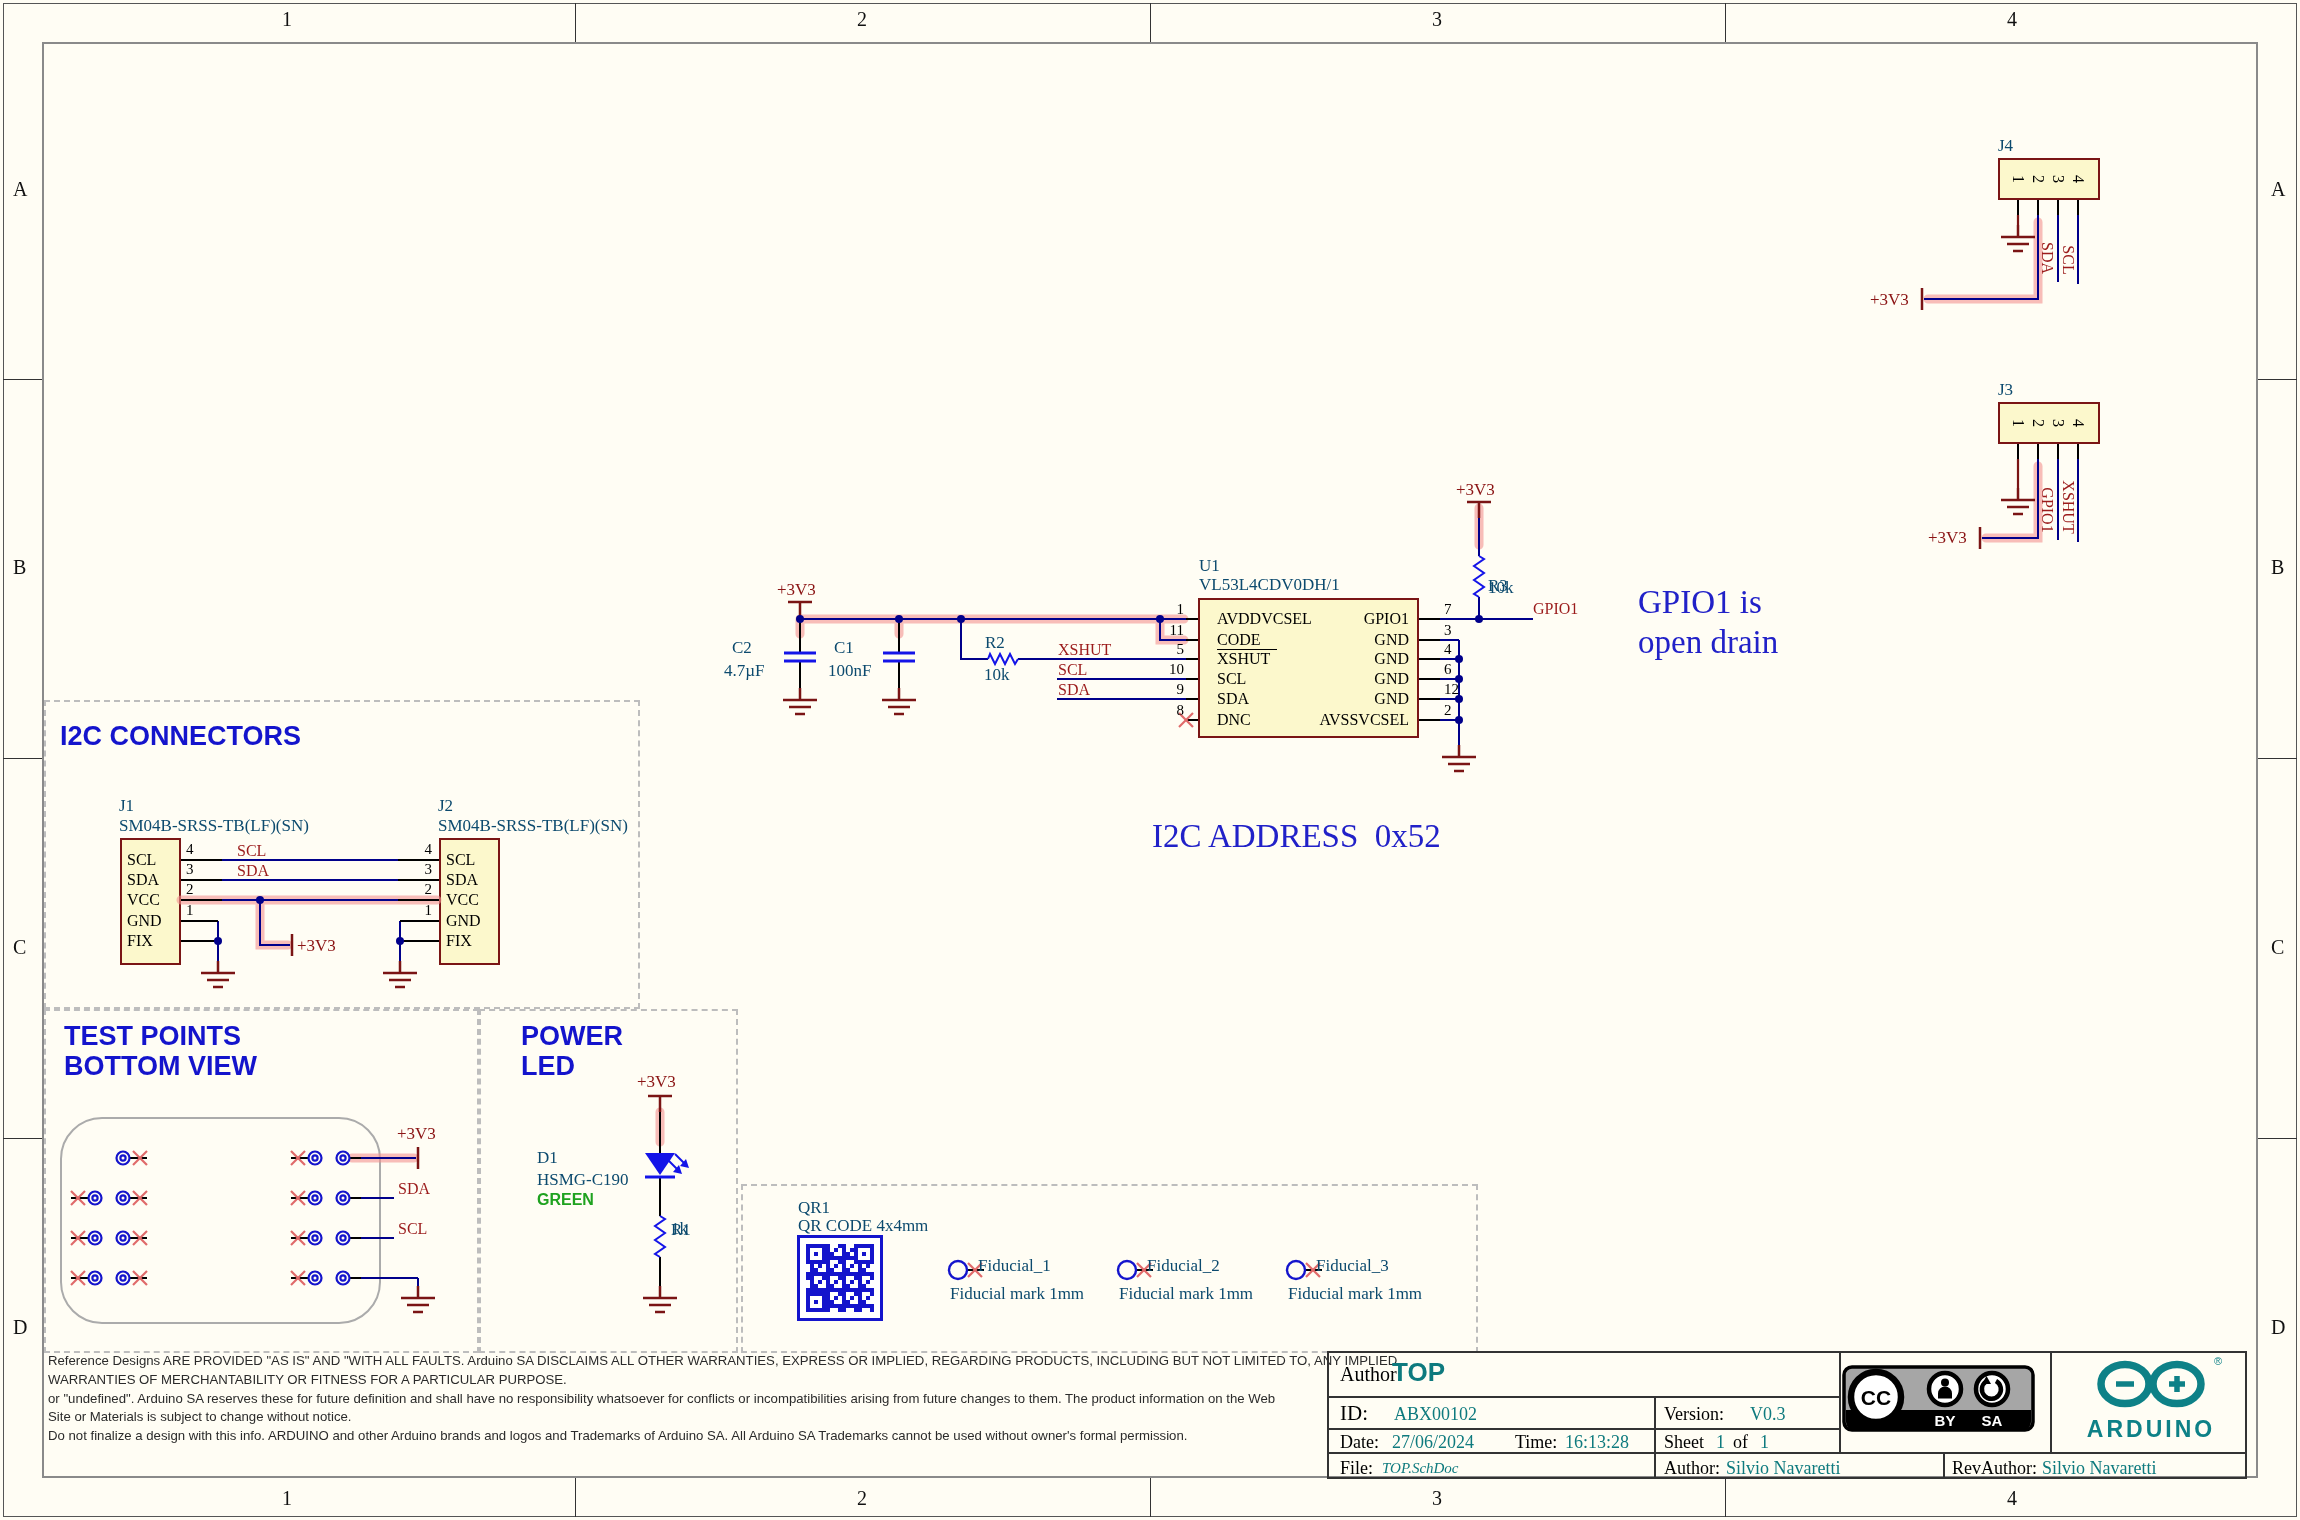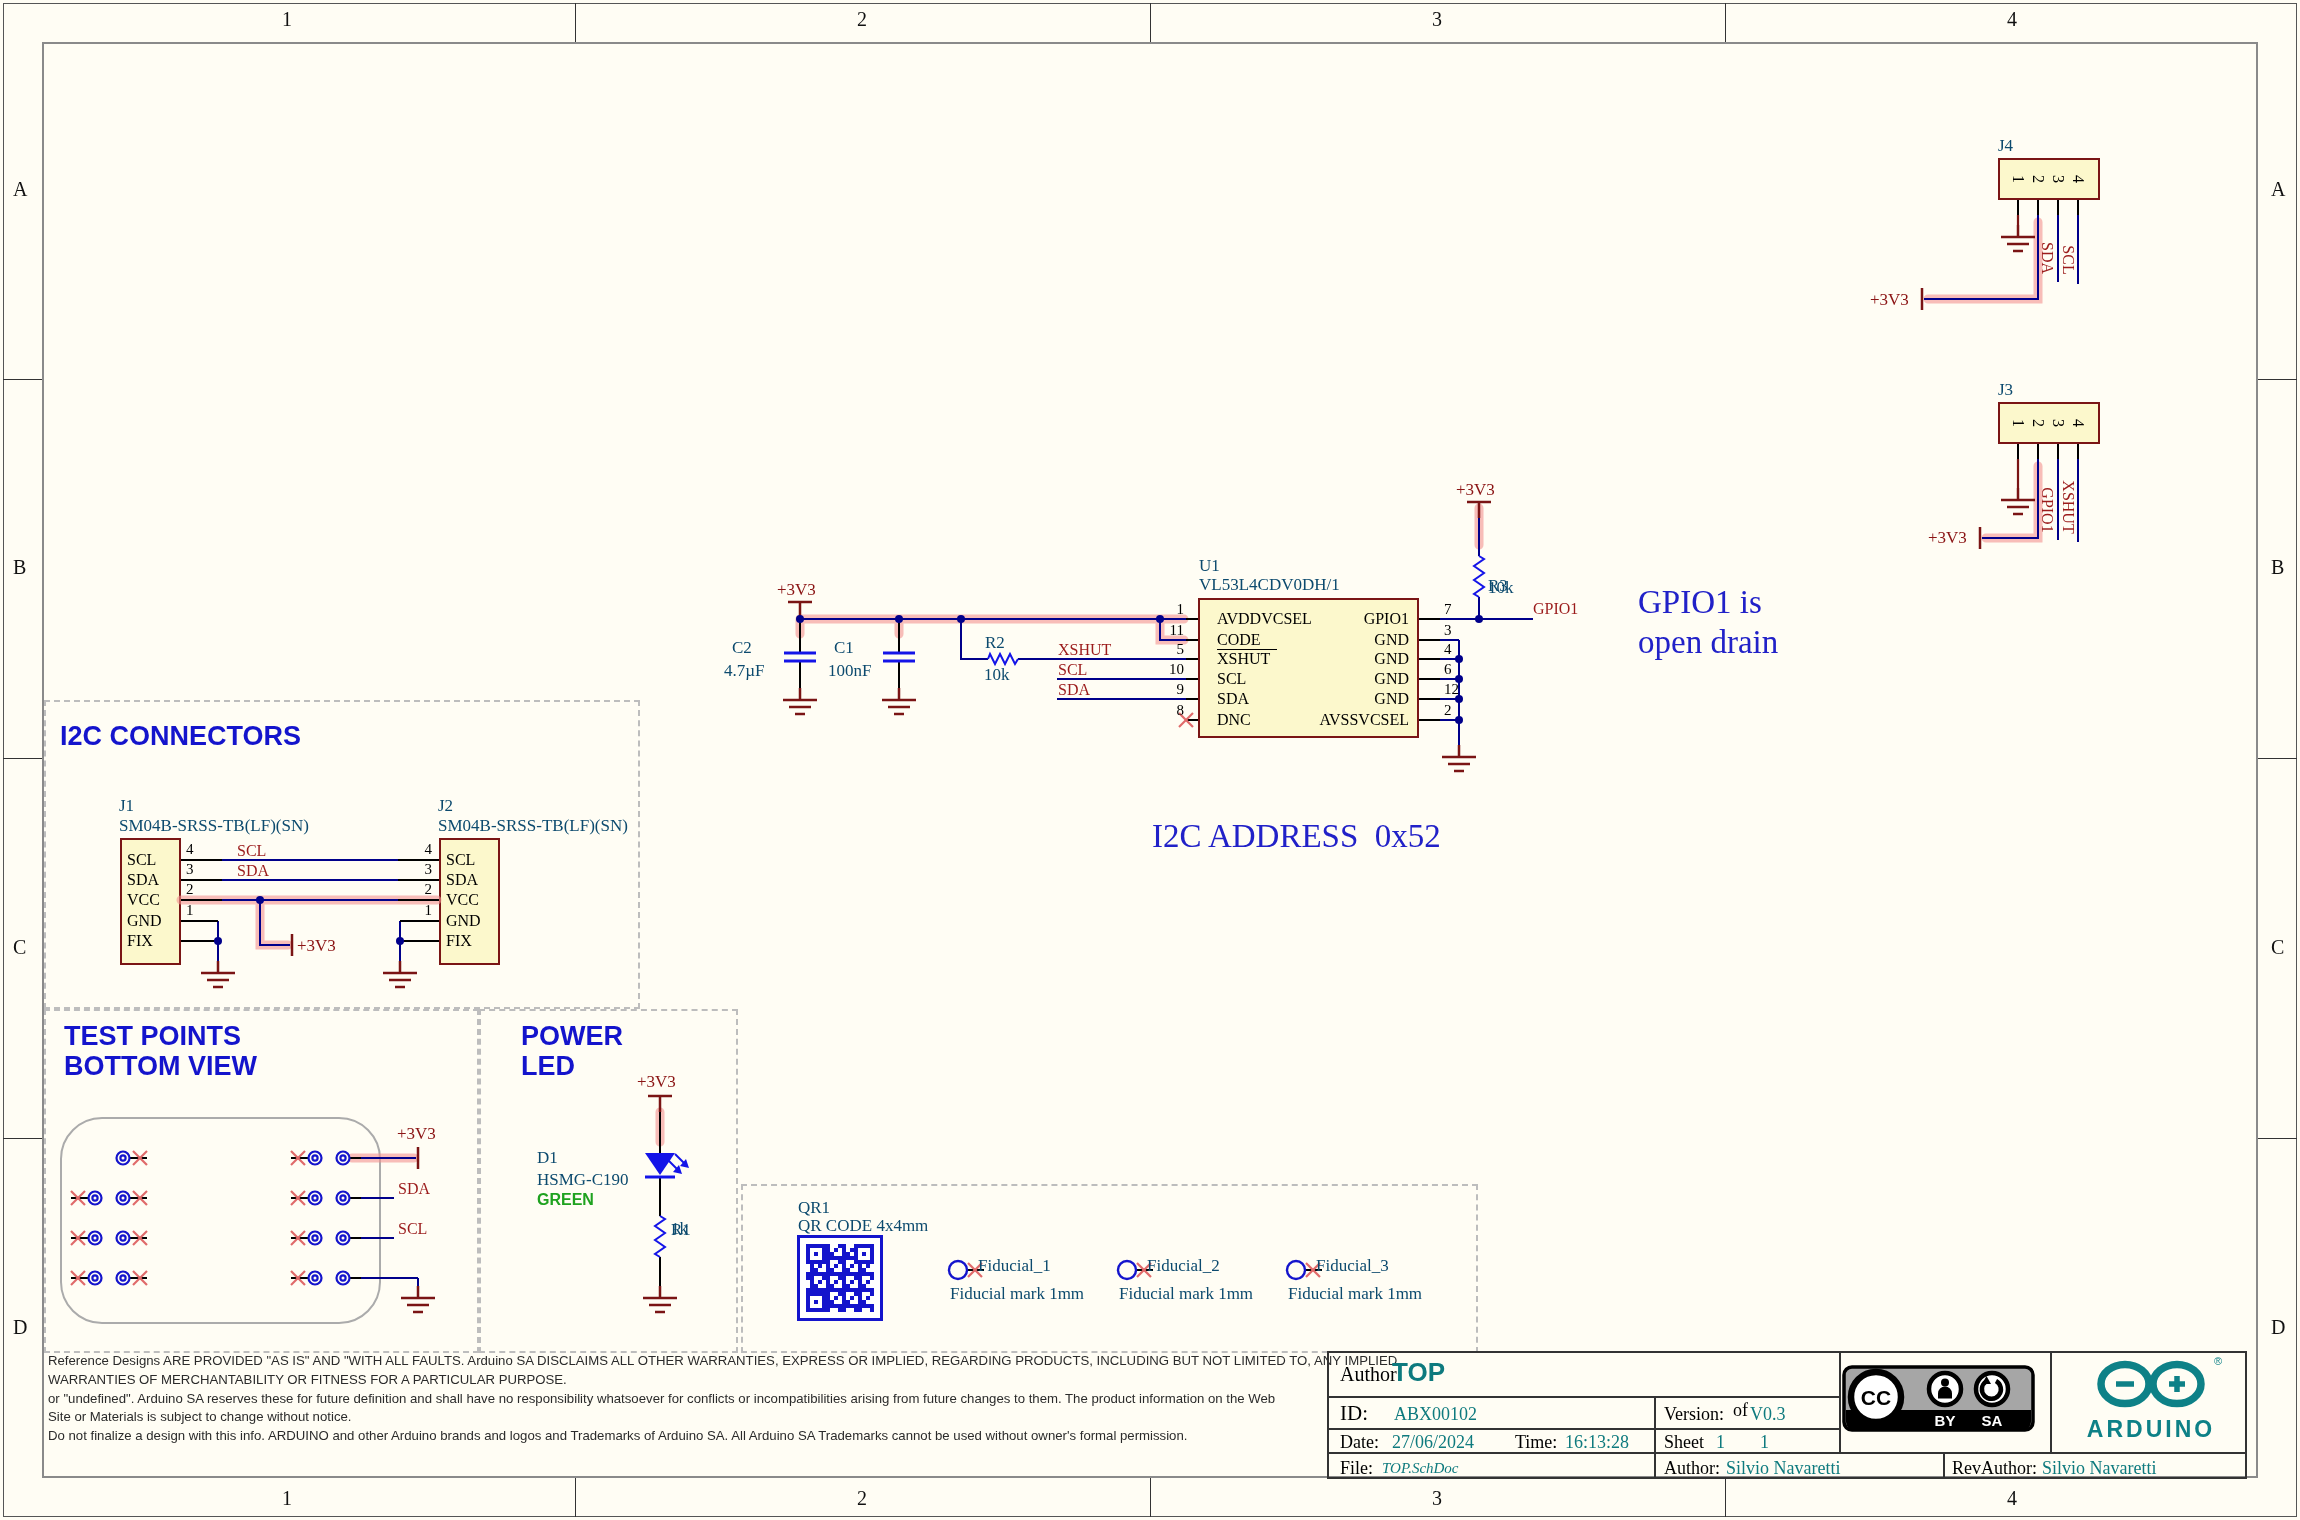--- a/index.html
+++ b/index.html
@@ -505,21 +505,21 @@
 <span class="abs tbl" style="left:1340px;top:1401px;font-size:21px;">ID:</span>
 <span class="abs tbv" style="left:1394px;top:1404px;">ABX00102</span>
 <span class="abs tbl" style="left:1664px;top:1404px;">Version:</span>
 <span class="abs tbv" style="left:1750px;top:1404px;">V0.3</span>
 <span class="abs tbl" style="left:1340px;top:1432px;">Date:</span>
 <span class="abs tbv" style="left:1392px;top:1432px;">27/06/2024</span>
 <span class="abs tbl" style="left:1515px;top:1432px;">Time:</span>
 <span class="abs tbv" style="left:1565px;top:1432px;">16:13:28</span>
 <span class="abs tbl" style="left:1664px;top:1432px;">Sheet</span>
 <span class="abs tbv" style="left:1716px;top:1432px;">1</span>
-<span class="abs tbl" style="left:1733px;top:1400px;">of</span>
+<span class="abs tbl" style="left:1733px;top:1432px;">of</span>
 <span class="abs tbv" style="left:1760px;top:1432px;">1</span>
 <span class="abs tbl" style="left:1340px;top:1458px;">File:</span>
 <span class="abs tbv" style="left:1382px;top:1460px;font-size:15px;font-style:italic;">TOP.SchDoc</span>
 <span class="abs tbl" style="left:1664px;top:1458px;">Author:</span>
 <span class="abs tbv" style="left:1726px;top:1458px;">Silvio Navaretti</span>
 <span class="abs tbl" style="left:1952px;top:1458px;">RevAuthor:</span>
 <span class="abs tbv" style="left:2042px;top:1458px;">Silvio Navaretti</span>
 
 <svg class="abs" style="left:1842px;top:1365px;" width="193" height="67" viewBox="0 0 193 67" xmlns="http://www.w3.org/2000/svg">
   <rect x="2" y="2" width="189" height="63" rx="8" fill="#A6A6A6" stroke="#000" stroke-width="3.5"></rect>

